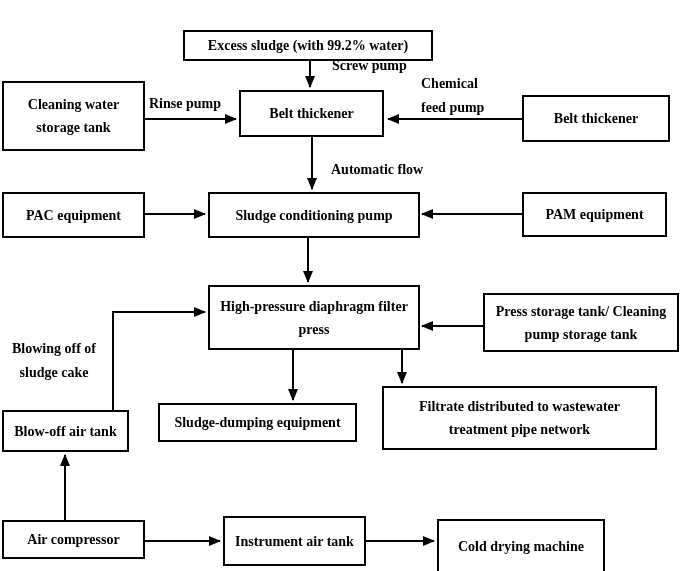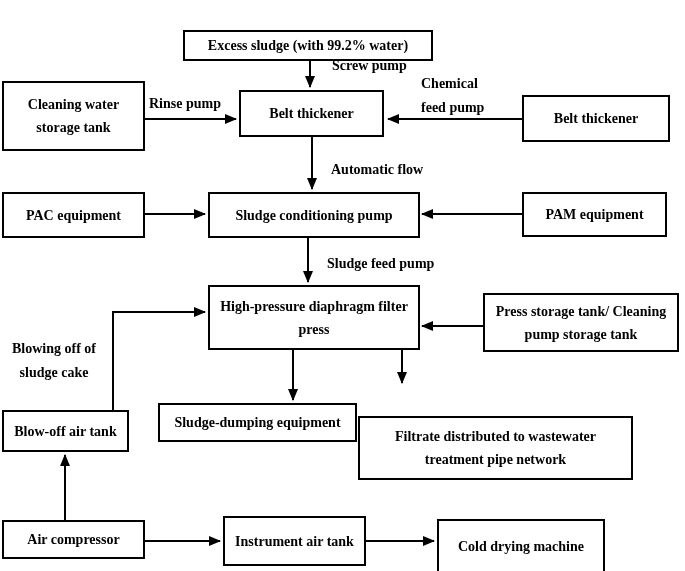--- a/index.html
+++ b/index.html
@@ -61,35 +61,34 @@
   <div class="box" style="left:2px;top:192px;width:143px;height:46px;">PAC equipment</div>
 
   <div class="box" style="left:208px;top:285px;width:212px;height:65px;">High-pressure diaphragm filter press</div>
 
   <div class="box" style="left:522px;top:192px;width:145px;height:45px;">PAM equipment</div>
 
   <div class="box" style="left:483px;top:293px;width:196px;height:59px;">Press storage tank/ Cleaning pump storage tank</div>
 
   <div class="box" style="left:158px;top:403px;width:199px;height:39px;">Sludge-dumping equipment</div>
 
-  <div class="box" style="left:358px;top:386px;width:275px;height:64px;margin-top:30px;">Filtrate distributed to wastewater treatment pipe network</div>
+  <div class="box" style="left:382px;top:386px;width:275px;height:64px;">Filtrate distributed to wastewater treatment pipe network</div>
 
   <div class="box" style="left:2px;top:410px;width:127px;height:42px;">Blow-off air tank</div>
 
   <div class="box" style="left:2px;top:520px;width:143px;height:39px;">Air compressor</div>
 
   <div class="box" style="left:223px;top:516px;width:143px;height:50px;">Instrument air tank</div>
 
   <div class="box" style="left:437px;top:519px;width:168px;height:54px;">Cold drying machine</div>
 
   <span class="flabel" style="left:320px;top:54px;margin-left:12px;">Screw pump</span>
 
   <span class="flabel" style="left:149px;top:92px;">Rinse pump</span>
 
   <span class="flabel wrap" style="left:421px;top:72px;width:78px;">Chemical feed pump</span>
 
   <span class="flabel" style="left:331px;top:158px;">Automatic flow</span>
 
-  <span class="flabel" style="left:327px;top:252px;">Sludge feed pump</span>
 
   <span class="flabel wrap center" style="left:4px;top:337px;width:100px;">Blowing off of sludge cake</span>
 
 </div>
 
 </body></html>

